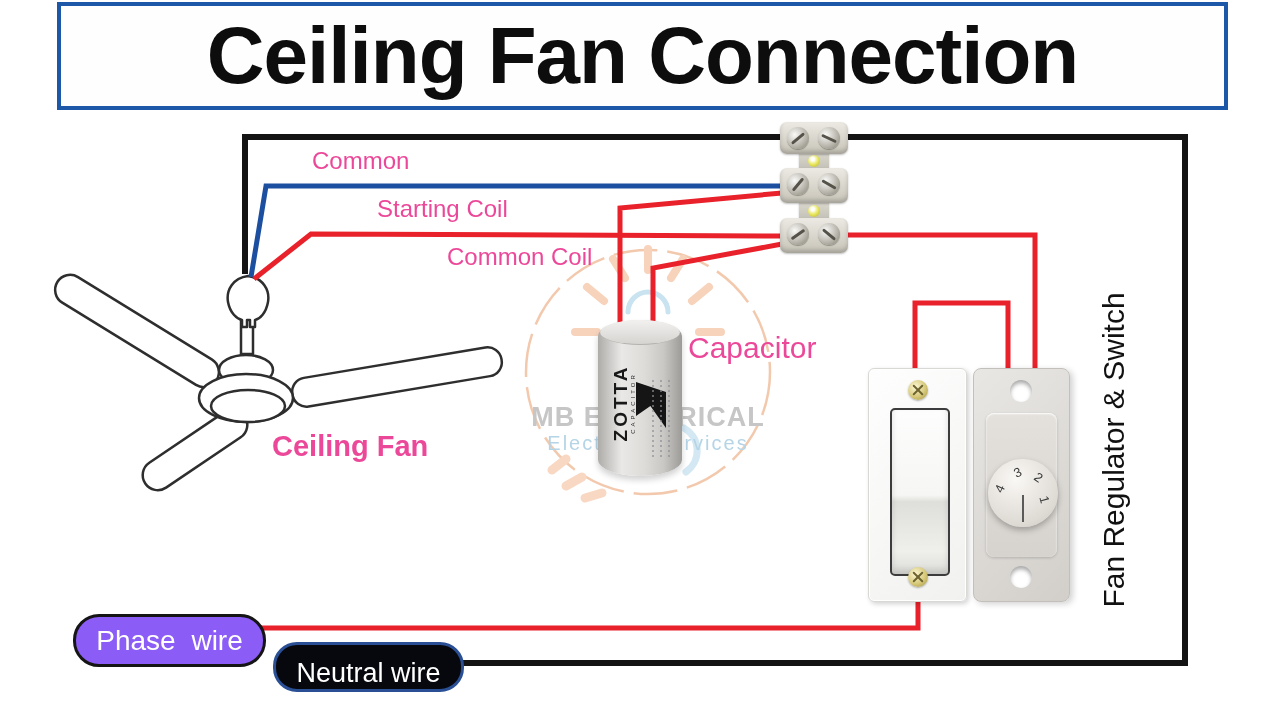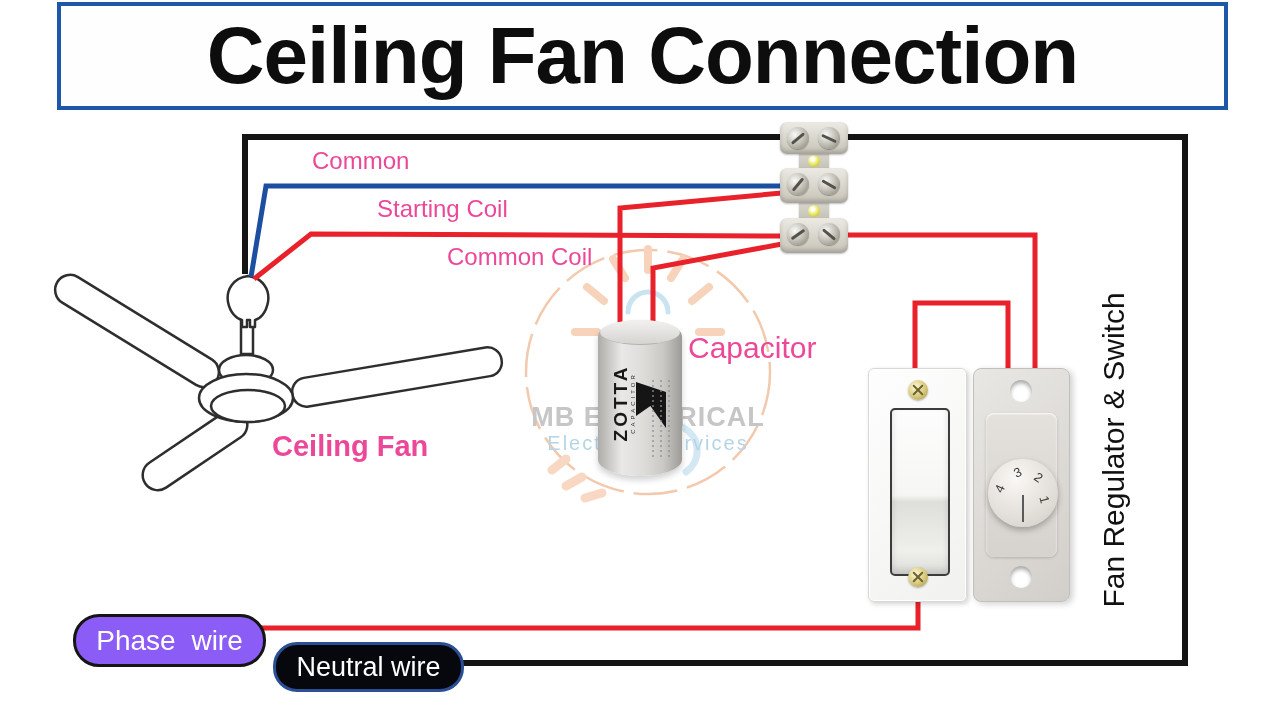--- a/index.html
+++ b/index.html
@@ -43,21 +43,21 @@
        font-size:20px;color:#b5d5e6;z-index:2;letter-spacing:2px;}
 
   
   .pill{display:flex;align-items:center;justify-content:center;
         color:#fff;z-index:6;}
   .pill-phase{left:73px;top:603px;width:187px;height:47px;
         background:#8b5cf6;border:3px solid #151515;border-radius:26px;
         font-size:28px;word-spacing:8px;margin-top:11px;}
   .pill-neutral{left:273px;top:642px;width:185px;height:44px;
         background:#06080e;border:3px solid #2a4f94;border-radius:24px;
-        font-size:27px;}
+        font-size:27px;align-items:flex-end;}
 
   
   .tblock{left:780px;top:122px;width:68px;height:132px;z-index:3;}
   .tb-connector{position:absolute;left:19px;width:30px;
         background:linear-gradient(180deg,#dedbd2,#bfbcb2);
         border-radius:4px;box-shadow:0 1px 2px rgba(0,0,0,.25);}
   .tb-dot{position:absolute;left:28px;width:12px;height:12px;border-radius:50%;
         background:radial-gradient(circle at 40% 35%,#ffffff 15%,#e8e65a 50%,#b7b43e 95%);}
   .tb-section{position:absolute;left:0;width:68px;
         background:linear-gradient(180deg,#eceae3,#c7c3b8);

